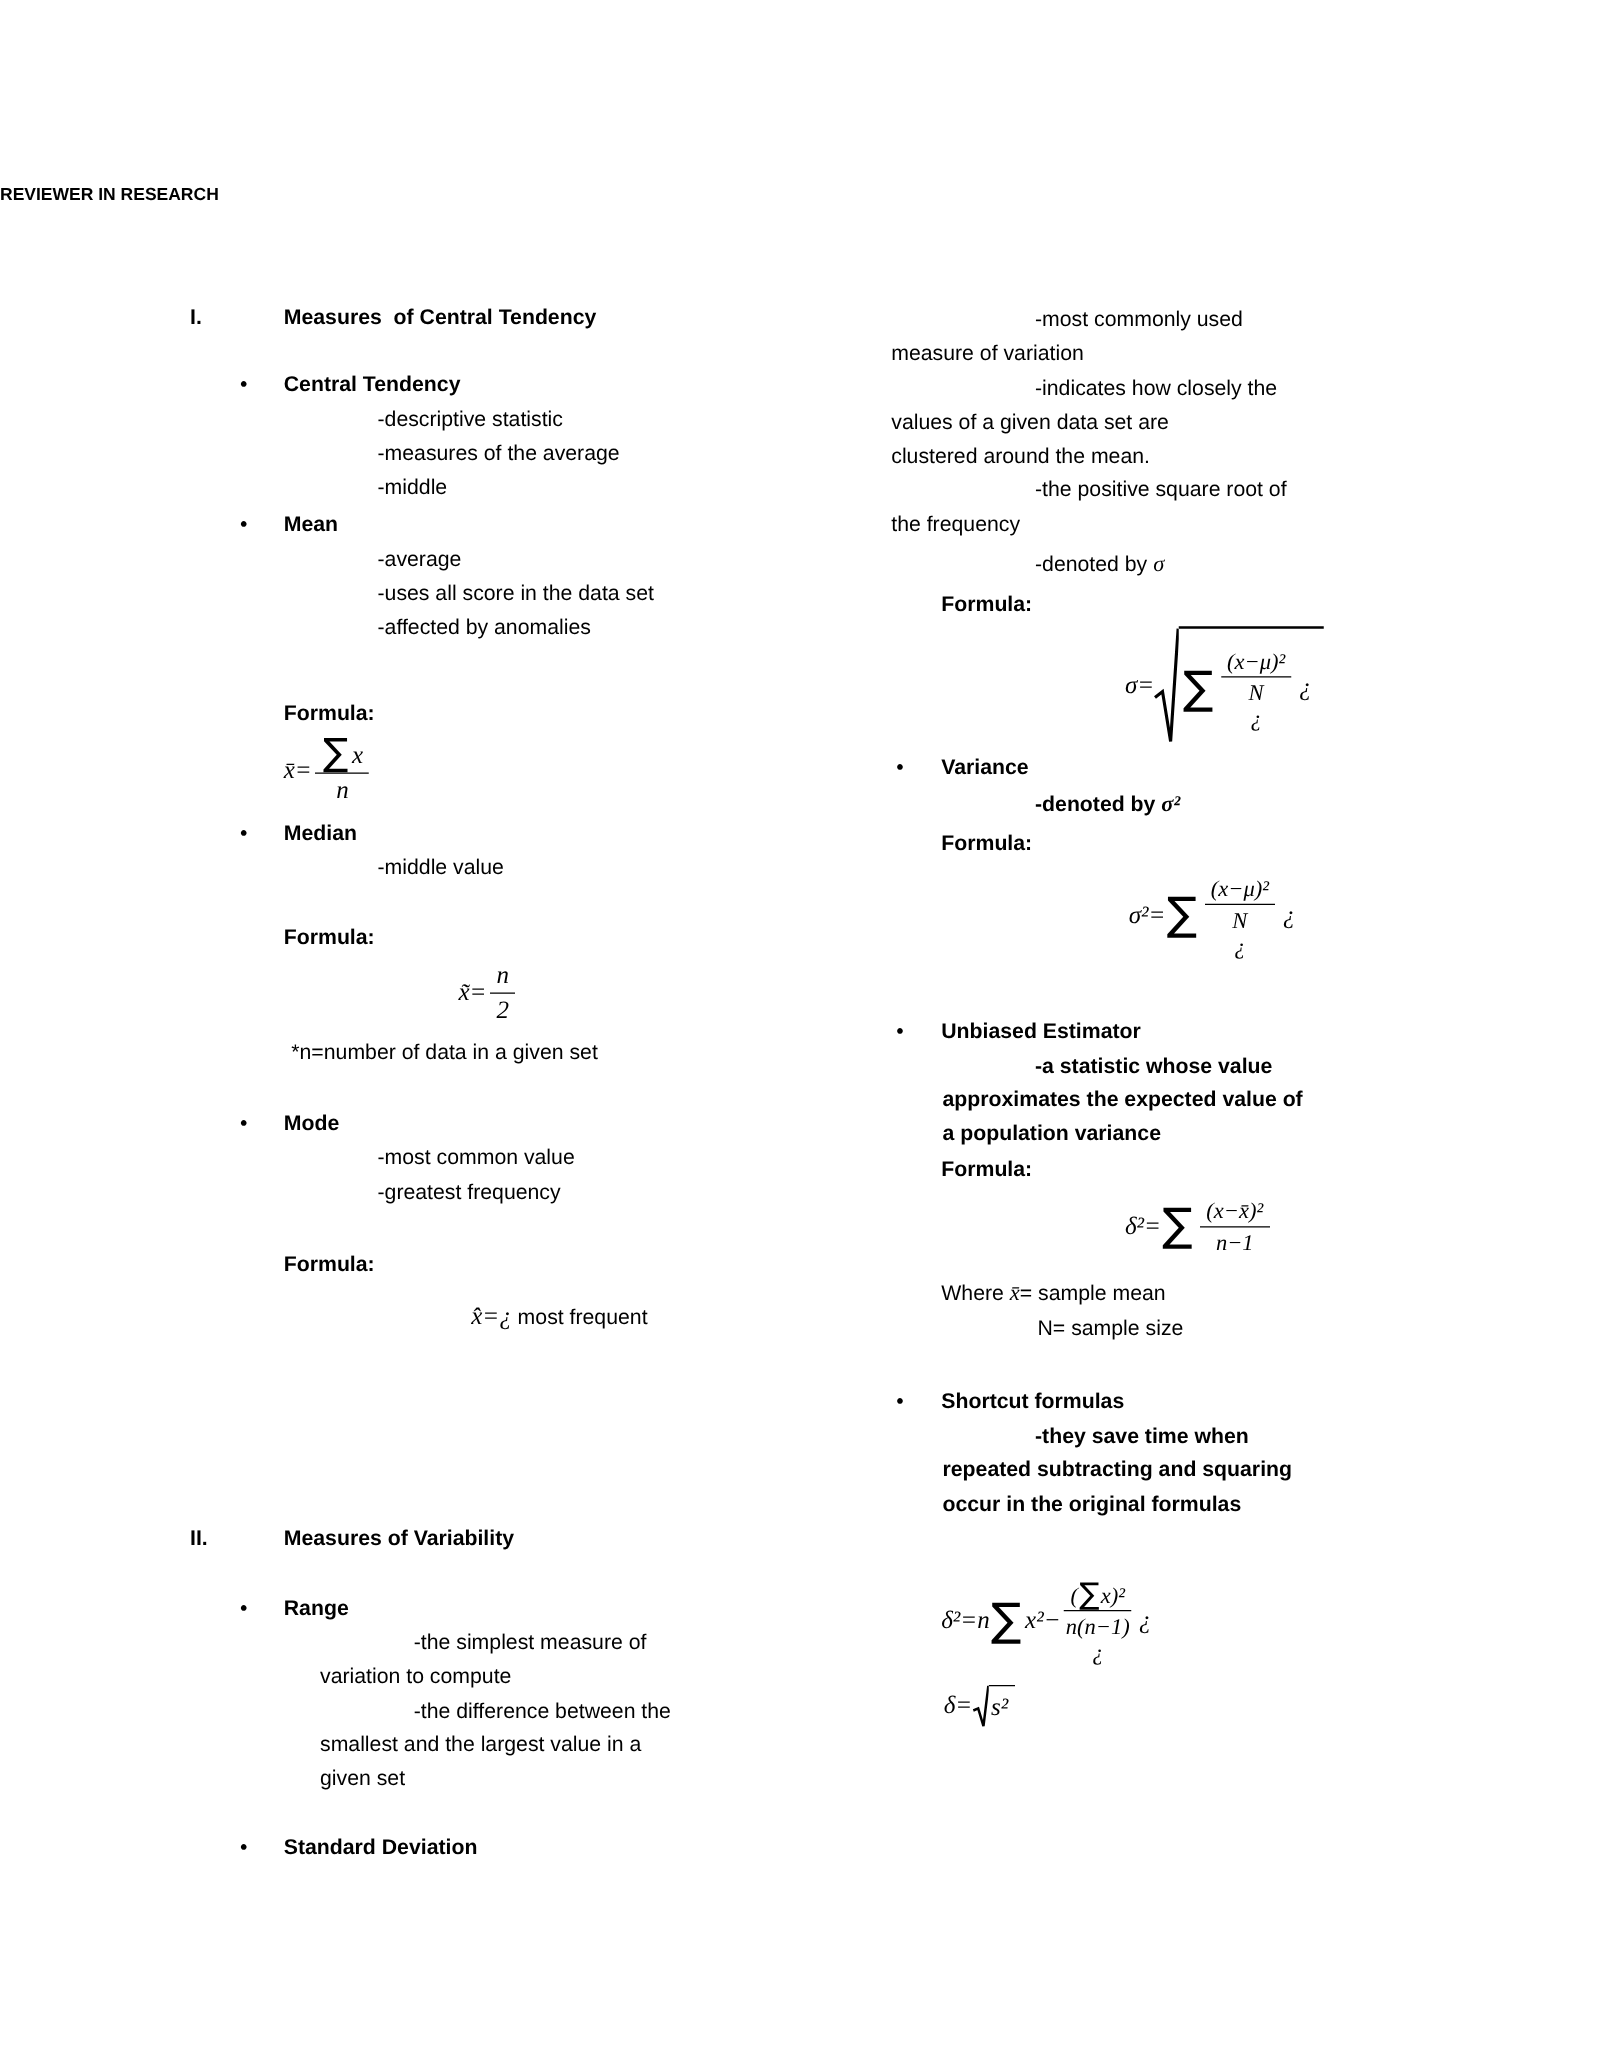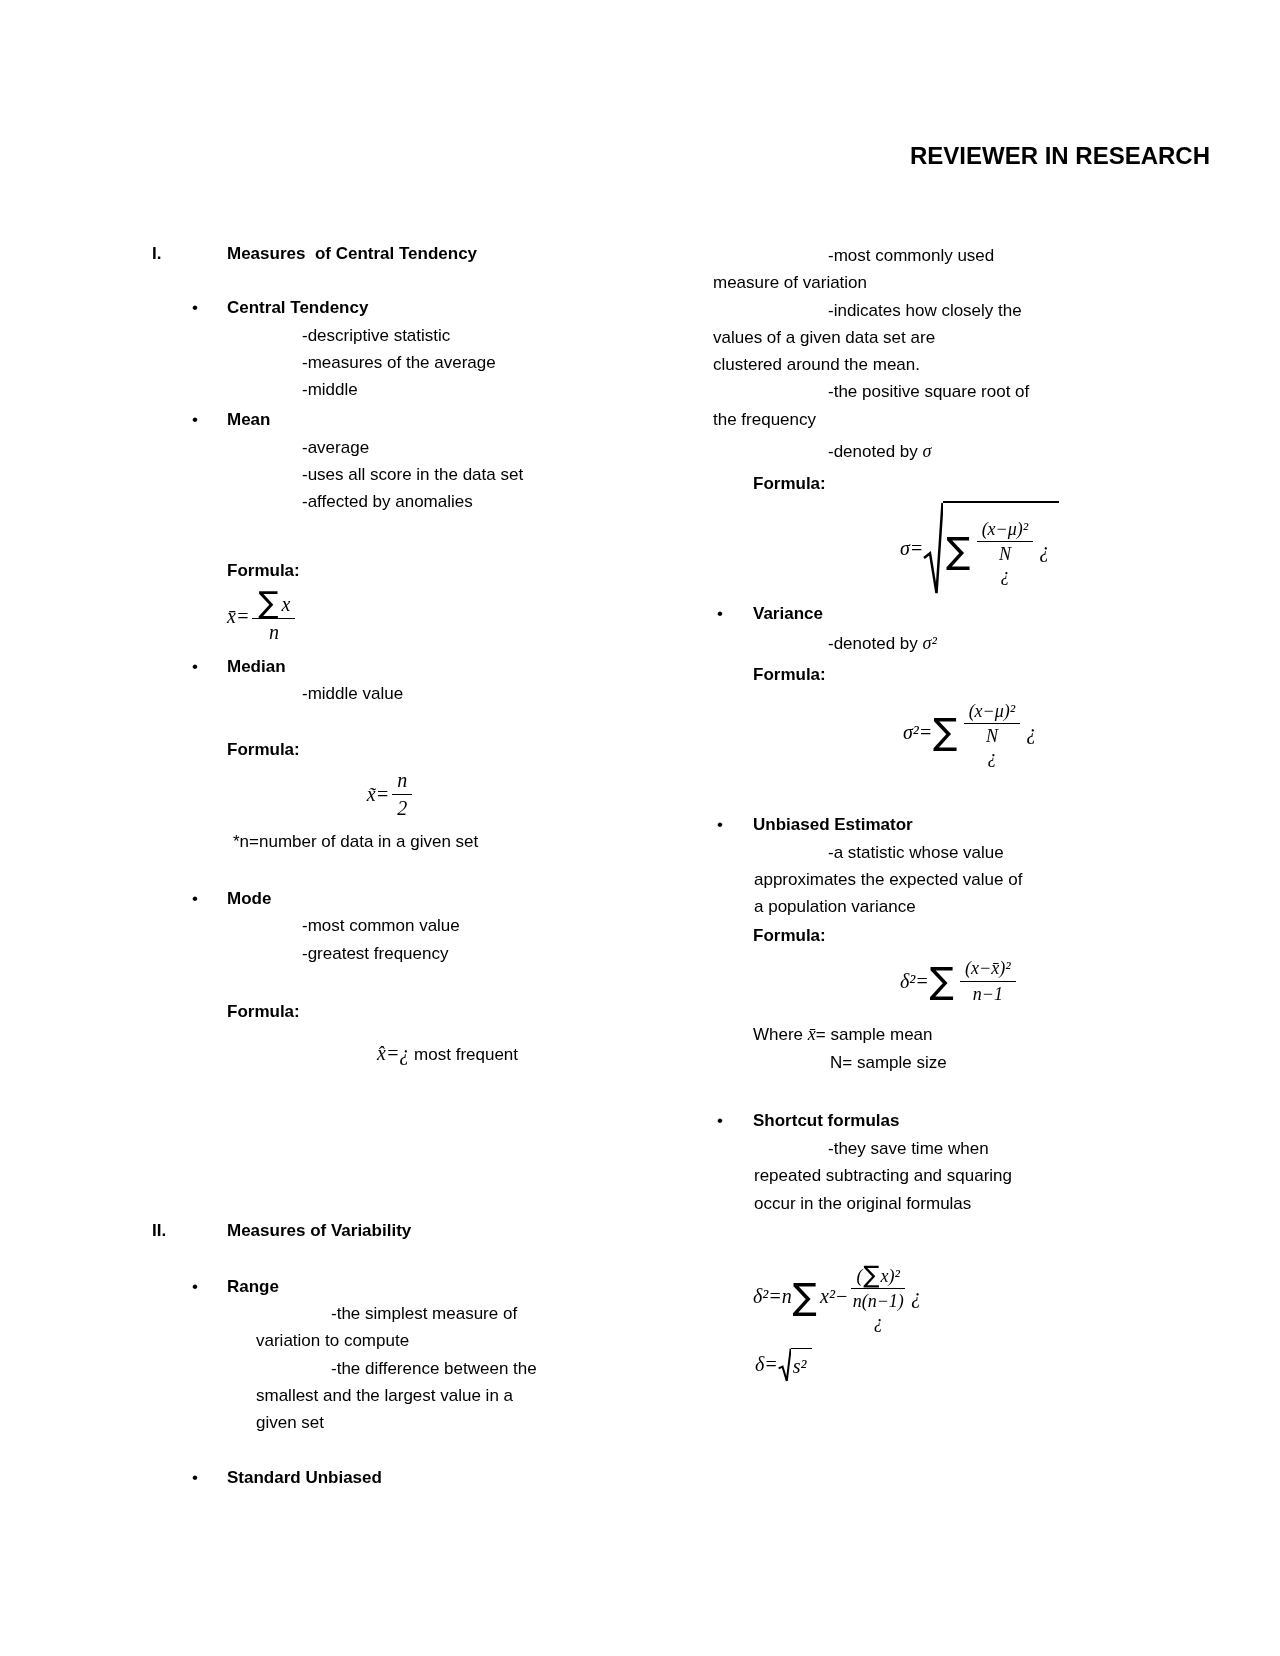--- a/index.html
+++ b/index.html
@@ -2,22 +2,22 @@
 <html><head>
 <meta charset="utf-8">
 <style>
   html,body { margin:0; padding:0; background:#e8e8e8; }
   .page {
     position:relative; width:1280px; height:1656px; background:#ffffff;
     font-family:"Liberation Sans","DejaVu Sans",sans-serif;
     font-size:17px; line-height:27.3px; color:#000; overflow:hidden;
   }
   .doc-title {
-    position:absolute; top:142px; left:0; width:1210px; text-align:right;
-    font-weight:bold; font-size:24px; line-height:27px;
+    position:absolute; top:142px; left:0; width:1210px; text-align:left;
+    font-weight:bold; font-size:14px; line-height:27px;
   }
   .col { position:absolute; top:240px; }
   .col-left  { left:152px; width:478px; }
   .col-right { left:713px; width:460px; }
 
   
   .heading { display:flex; font-weight:bold; }
   .heading .hnum { width:75px; flex:none; }
   .heading .htitle { white-space:pre-wrap; }
 
@@ -28,21 +28,21 @@
   .col-right .bi .bmark { width:36px; }
   .bi .blabel { font-weight:bold; white-space:pre-wrap; }
 
   
   .pl { margin-left:75px; }
   .pl > div { text-indent:75px; }
 
   
   .pr-top > div:first-child { text-indent:115px; }
   
-  .pr-b { margin-left:41px; }
+  .pr-b { margin-left:41px;font-weight:bold; }
   .pr-b > div:first-child { text-indent:74px; }
 
   .flabel { font-weight:bold; margin-left:75px; }
   .col-right .flabel { margin-left:40px; }
 
   
   .mf {
     font-family:"Liberation Serif","DejaVu Serif",serif;
     font-style:italic; font-size:20px; line-height:1.15;
     display:flex; align-items:center;
@@ -155,21 +155,21 @@
     <div class="pl" style="margin-left:104px">
       <div>-the simplest measure of</div>
       <div style="text-indent:0">variation to compute</div>
       <div>-the difference between the</div>
       <div style="text-indent:0">smallest and the largest value in a</div>
       <div style="text-indent:0">given set</div>
     </div>
 
     <div class="bi" style="margin-top:28px">
       <span class="bmark">•</span>
-      <span class="blabel">Standard Unbiased</span>
+      <span class="blabel">Standard Deviation</span>
     </div>
   </div>
 
   <div class="col col-right">
 
     <div class="pr-top" style="margin-top:2px">
       <div>-most commonly used</div>
       <div>measure of variation</div>
     </div>
     <div class="pr-top">

